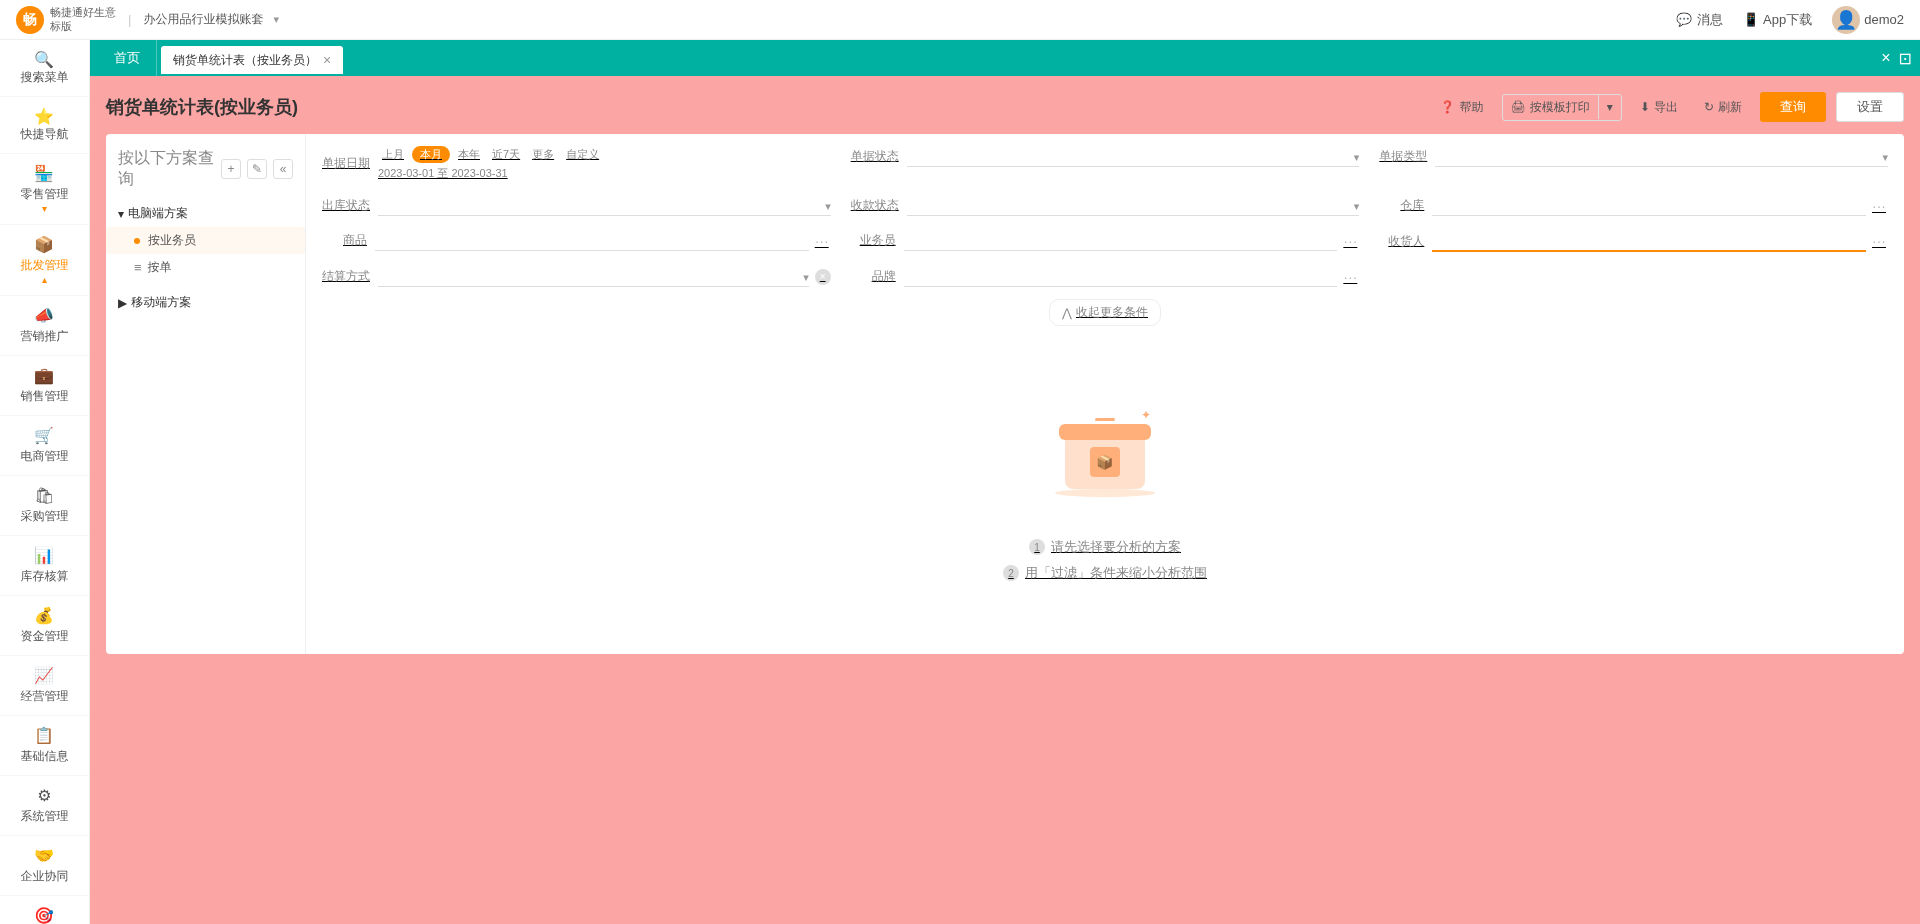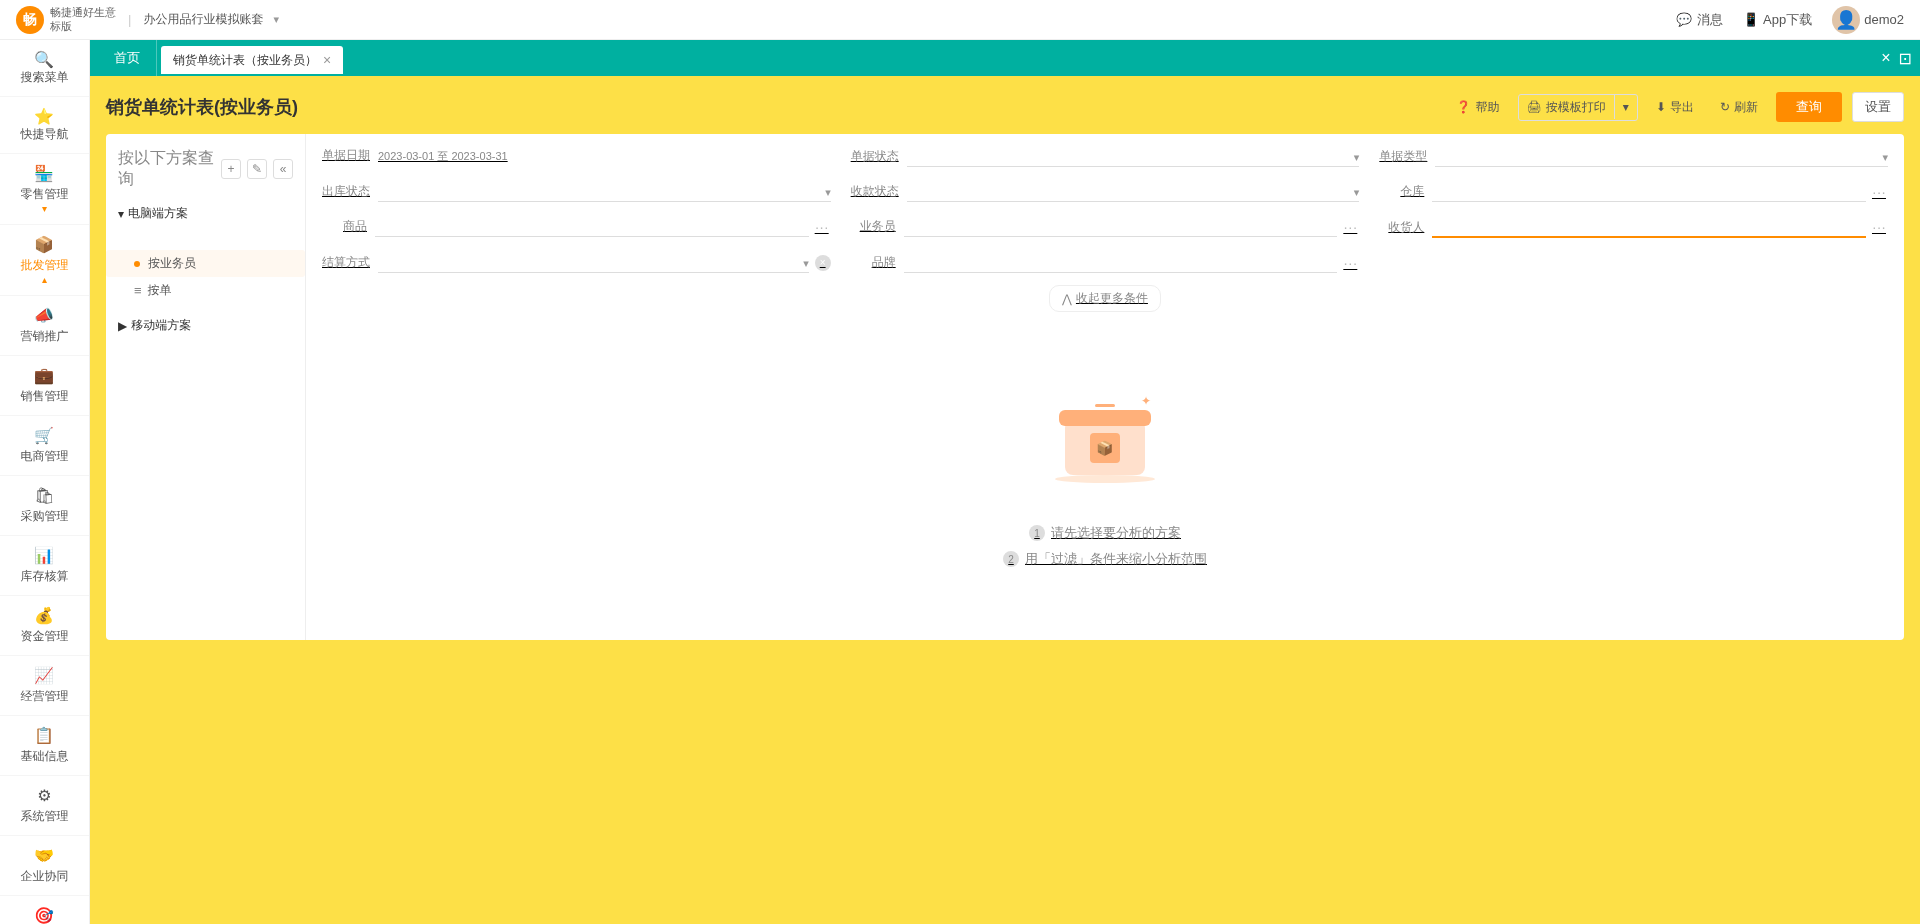--- a/index.html
+++ b/index.html
@@ -85,21 +85,21 @@
       cursor: pointer;
       border-radius: 3px 3px 0 0;
       margin: 4px 4px 0;
     }
     .tab-close { color: #999; font-size: 14px; cursor: pointer; }
     .tab-spacer { flex: 1; }
     .tab-actions { display: flex; gap: 8px; }
     .tab-action-btn { color: #fff; background: transparent; border: none; cursor: pointer; font-size: 16px; }
 
     
-    .page-content { flex: 1; overflow-y: auto; background: #fde047; }
+    .page-content { flex: 1; overflow-y: auto; background: #fca5a5; }
     .page-inner { padding: 16px; }
 
     
     .page-header {
       display: flex;
       align-items: center;
       justify-content: space-between;
       margin-bottom: 12px;
     }
     .page-title { font-size: 18px; color: #333; font-weight: bold; }
@@ -120,21 +120,21 @@
     }
     .action-btn-split .divider { width: 1px; background: #ddd; height: 24px; }
     .btn-query {
       background: #ff8c00; color: #fff;
       border: none; border-radius: 3px;
       padding: 6px 20px; font-size: 13px; cursor: pointer;
     }
     .btn-setting {
       background: #fff; color: #555;
       border: 1px solid #ddd; border-radius: 3px;
-      padding: 5px 12px; font-size: 13px; cursor: pointer;
+      padding: 5px 20px; font-size: 13px; cursor: pointer;
     }
 
     
     .main-panel {
       background: #fff;
       border-radius: 4px;
       display: flex;
       overflow: hidden;
     }
 
@@ -164,21 +164,20 @@
     .scheme-group { padding: 4px 0; }
     .scheme-group-title {
       display: flex; align-items: center; gap: 4px;
       padding: 5px 12px; font-size: 12px; color: #333; cursor: pointer;
       font-weight: 500;
     }
     .scheme-active {
       color: #ff8c00;
       background: #fff8f0;
       border-radius: 3px;
-      margin-top: 23px;
     }
     .scheme-active-dot {
       width: 6px; height: 6px; border-radius: 50%;
       background: #ff8c00; display: inline-block; margin-right: 2px;
     }
     .sub-item {
       display: flex; align-items: center; gap: 6px;
       padding: 5px 12px 5px 28px; font-size: 12px; color: #555; cursor: pointer;
     }
     .sub-item-icon { font-size: 13px; color: #888; }
@@ -474,20 +473,28 @@
               </div>
             </div>
           </div>
 
           <div class="right-panel">
             <div style="display:grid; grid-template-columns: 1fr 1fr 1fr; gap: 14px 20px; align-items: start;">
 
               <div class="filter-row">
                 <span class="filter-label">单据日期</span>
                 <div style="flex:1;">
+                  <div style="display:flex; gap:4px; align-items:center; flex-wrap:wrap;">
+                    <span class="date-tag">上月</span>
+                    <span class="date-tag active">本月</span>
+                    <span class="date-tag">本年</span>
+                    <span class="date-tag">近7天</span>
+                    <span class="date-tag">更多</span>
+                    <span class="date-tag">自定义</span>
+                  </div>
                   <div style="font-size:11px; color:#888; margin-top:3px;">2023-03-01 至 2023-03-31</div>
                 </div>
               </div>
 
               <div class="filter-row">
                 <span class="filter-label">单据状态</span>
                 <div class="select-wrapper">
                   <select>
                     <option value=""></option>
                   </select>

